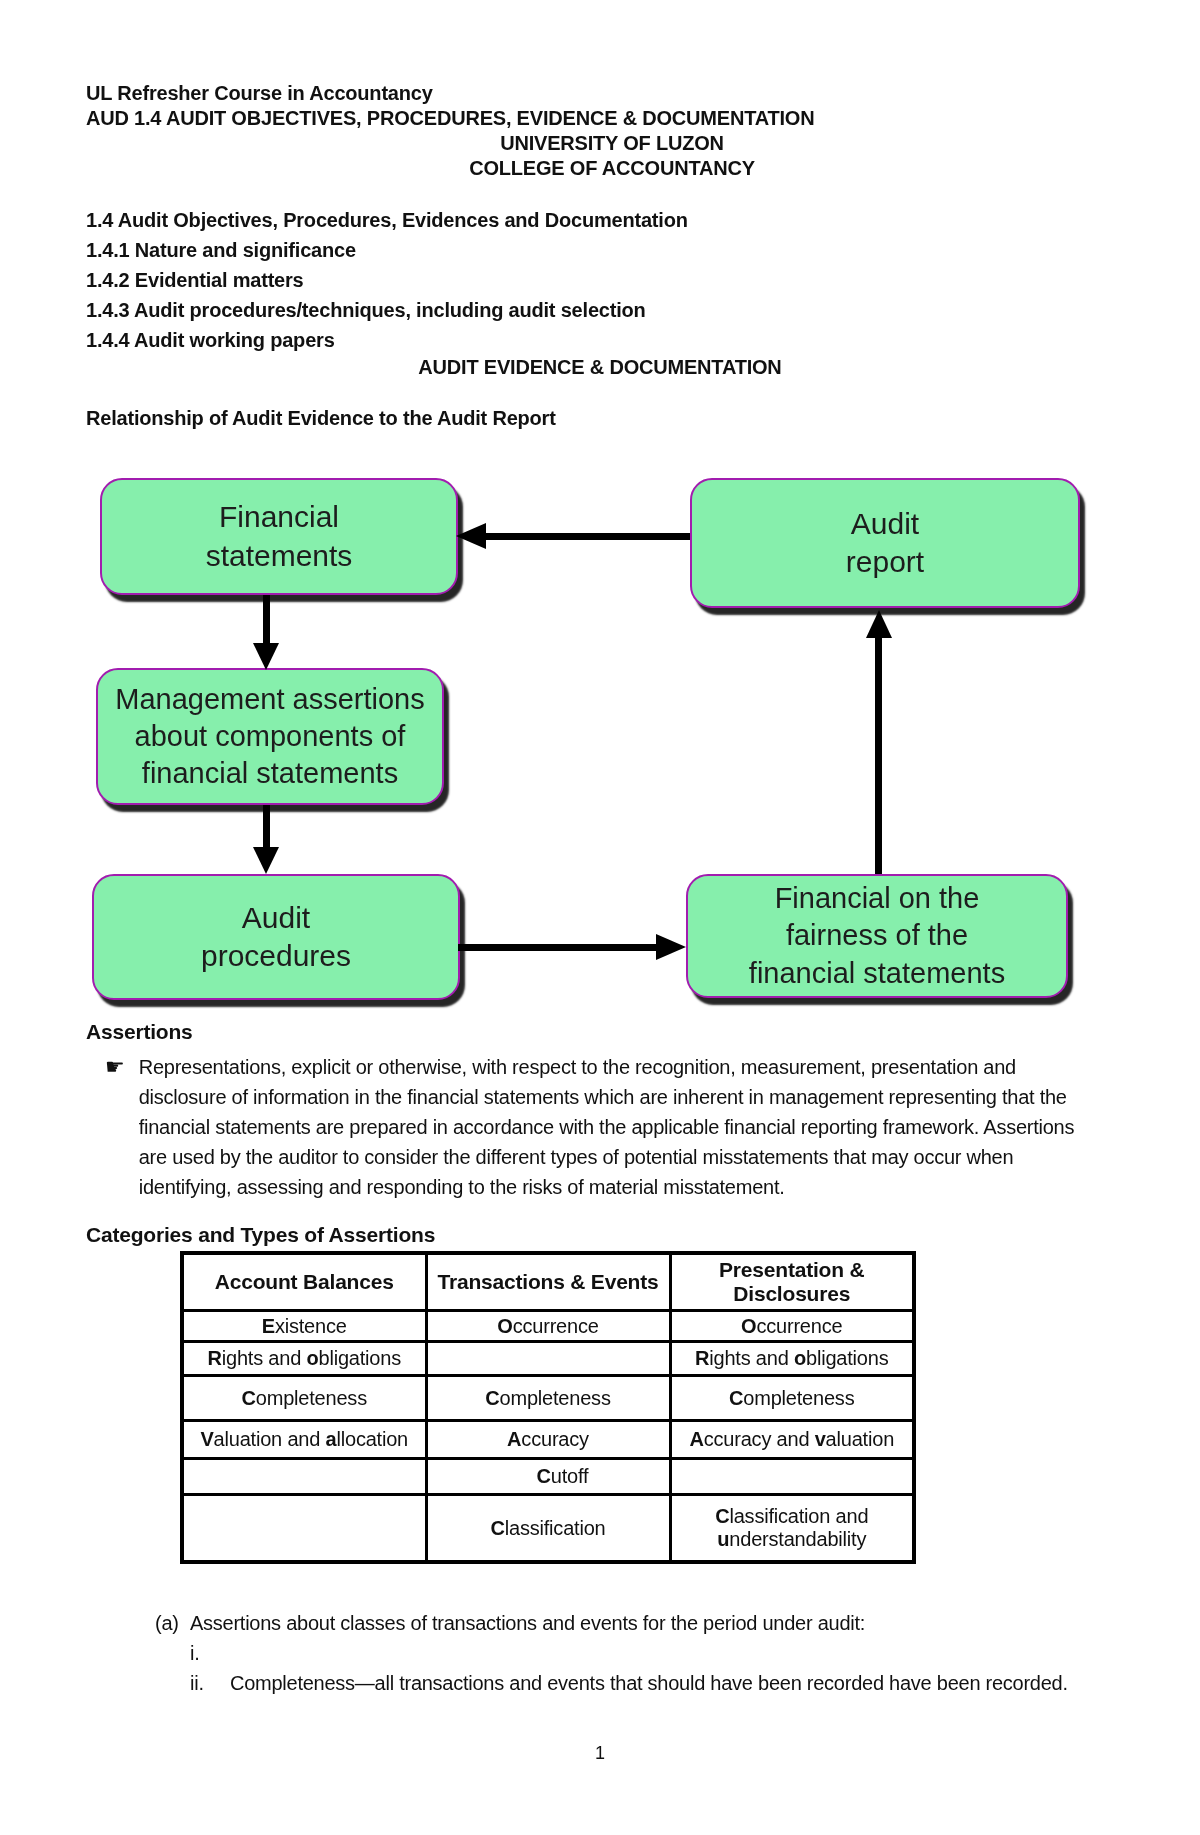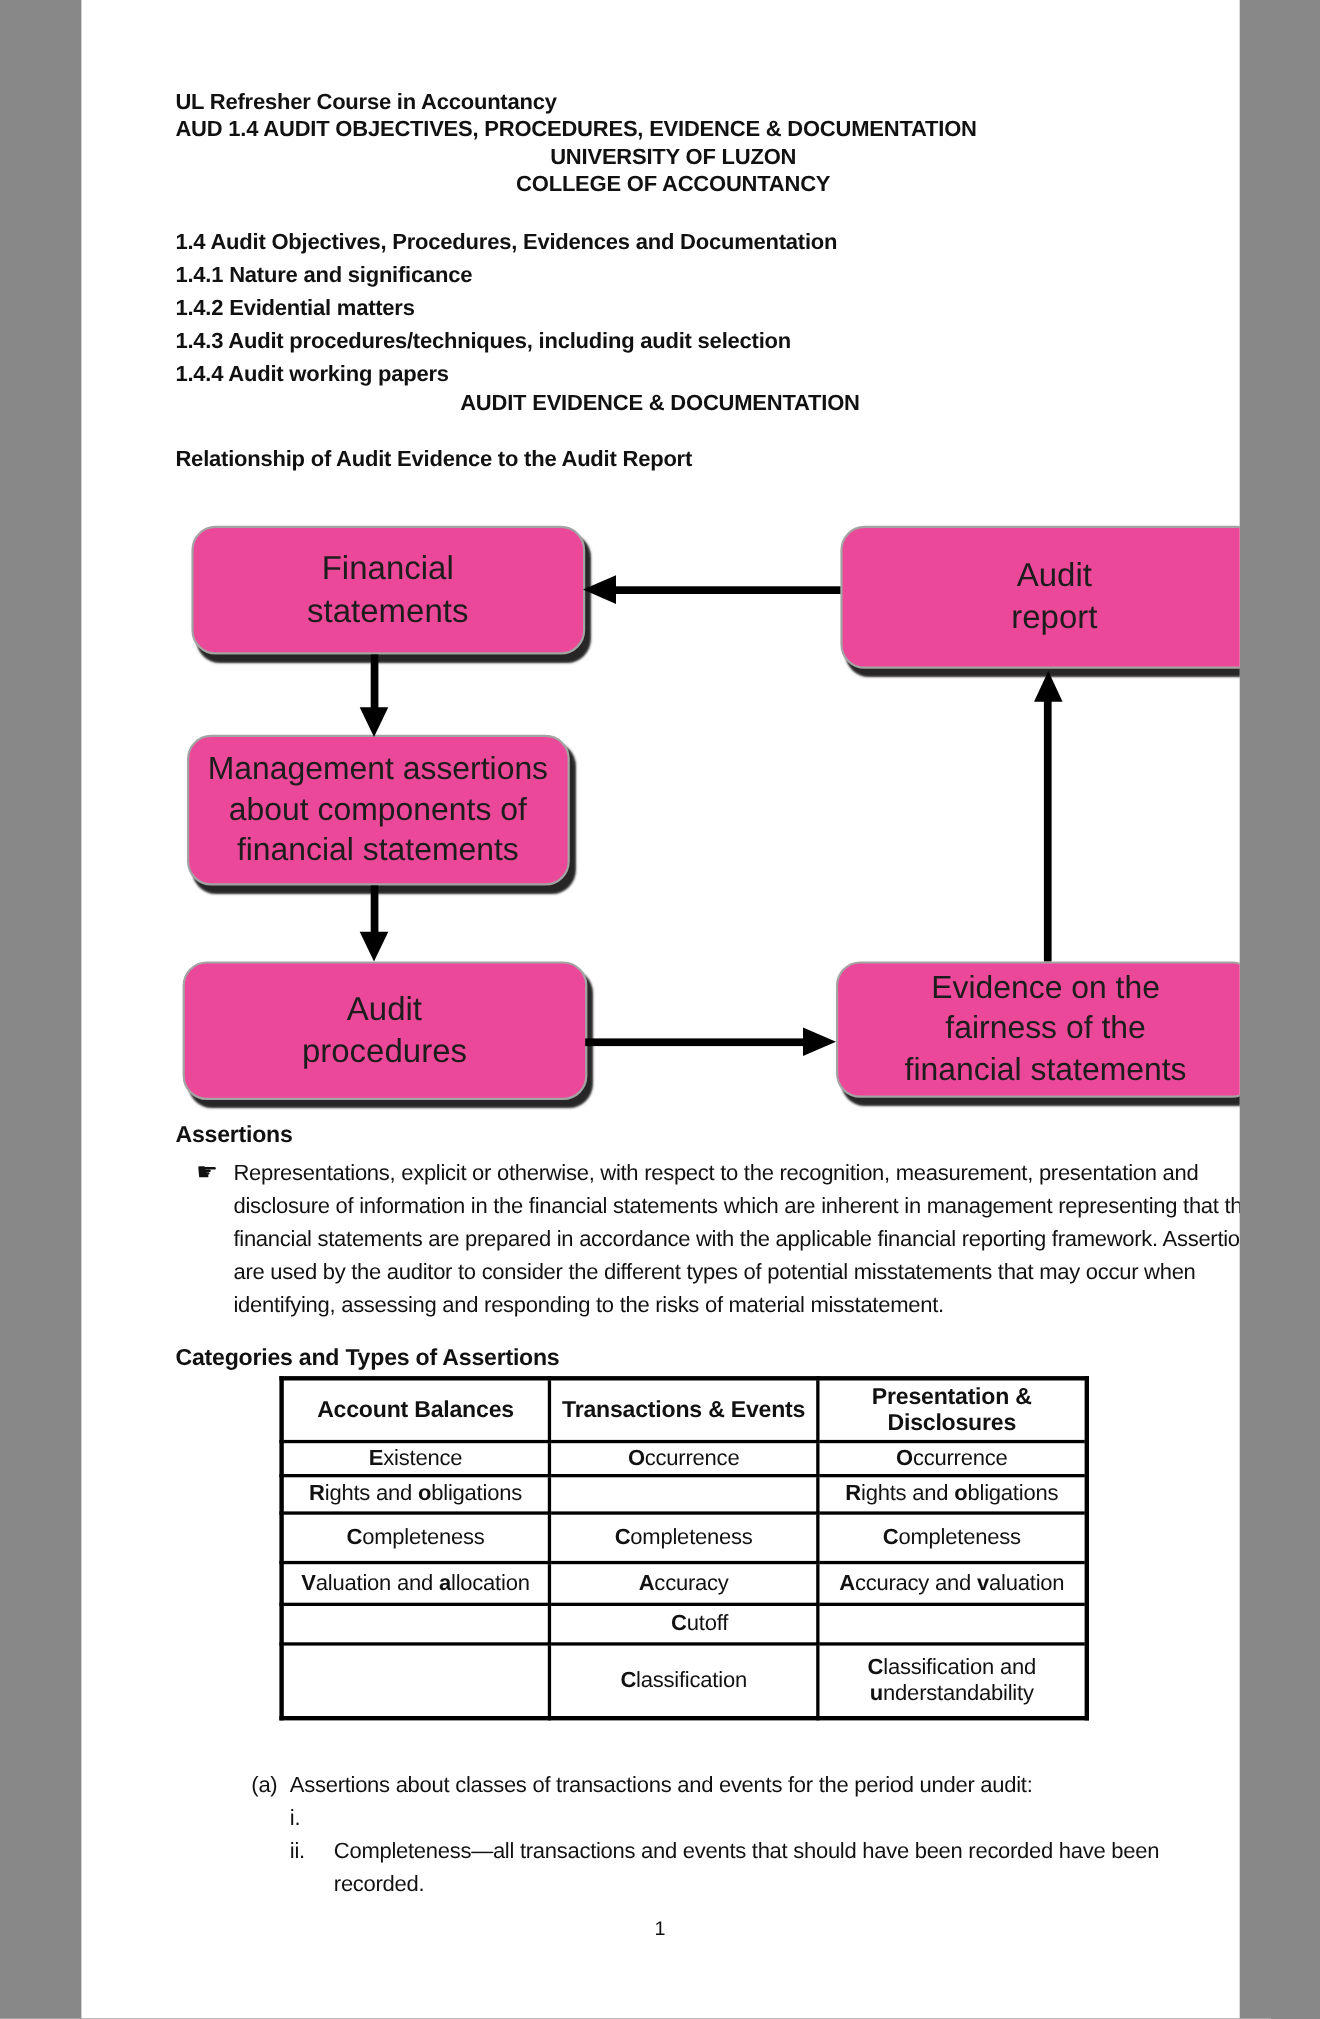--- a/index.html
+++ b/index.html
@@ -1,37 +1,37 @@
 <!DOCTYPE html>
 <html><head>
 <meta charset="utf-8">
 <style>
   html,body{margin:0;padding:0;background:#888;}
   .page{
     position:relative;
-    width:1053px;height:1835px;
+    width:1200px;height:1835px;
     background:#ffffff;
     font-family:"Liberation Sans","DejaVu Sans",sans-serif;
     color:#111;
     overflow:hidden;
     margin:0 auto;
   }
   .hdr-left{margin-left:86px;font-weight:bold;font-size:20px;line-height:25px;letter-spacing:-0.2px;}
   .hdr-center{text-align:center;font-weight:bold;font-size:20px;line-height:25px;letter-spacing:-0.2px;margin-left:24px;}
   .outline{margin:24px 0 0 86px;font-weight:bold;font-size:20px;line-height:30px;letter-spacing:-0.2px;}
   .section-title{text-align:center;font-weight:bold;font-size:20px;line-height:25px;letter-spacing:-0.2px;}
   .rel-heading{margin:26px 0 0 86px;font-weight:bold;font-size:20px;line-height:25px;letter-spacing:-0.2px;}
   .diagram-spacer{height:588px;}
 
   
   .flow-layer{position:absolute;top:0;left:0;width:1200px;height:1835px;pointer-events:none;}
   .flow-box{
     position:absolute;
-    background:#ec4899;
-    border:2px solid #a3a3a3;
+    background:#86efac;
+    border:2px solid #a21caf;
     border-radius:22px;
     box-shadow:5px 7px 2px rgba(0,0,0,0.85);
     display:flex;align-items:center;justify-content:center;
     text-align:center;
     white-space:pre-line;
     color:#1d1d1d;
     line-height:1.28;
   }
   .box-fs{left:100px;top:478px;width:354px;height:113px;font-size:30px;}
   .box-ar{left:690px;top:478px;width:386px;height:126px;font-size:30px;}
@@ -109,21 +109,21 @@
   <div class="flow-layer">
     <div class="flow-box box-fs">Financial
 statements</div>
     <div class="flow-box box-ar">Audit
 report</div>
     <div class="flow-box box-ma">Management assertions
 about components of
 financial statements</div>
     <div class="flow-box box-ap">Audit
 procedures</div>
-    <div class="flow-box box-ev">Evidence on the
+    <div class="flow-box box-ev">Financial on the
 fairness of the
 financial statements</div>
 
     <div class="shaft-h" style="left:484px;top:533px;width:206px;"></div>
     <div class="tri tri-left" style="left:456px;top:523px;"></div>
 
     <div class="shaft-v" style="left:263px;top:595px;height:51px;"></div>
     <div class="tri tri-down" style="left:253px;top:643px;"></div>
 
     <div class="shaft-v" style="left:263px;top:805px;height:44px;"></div>

